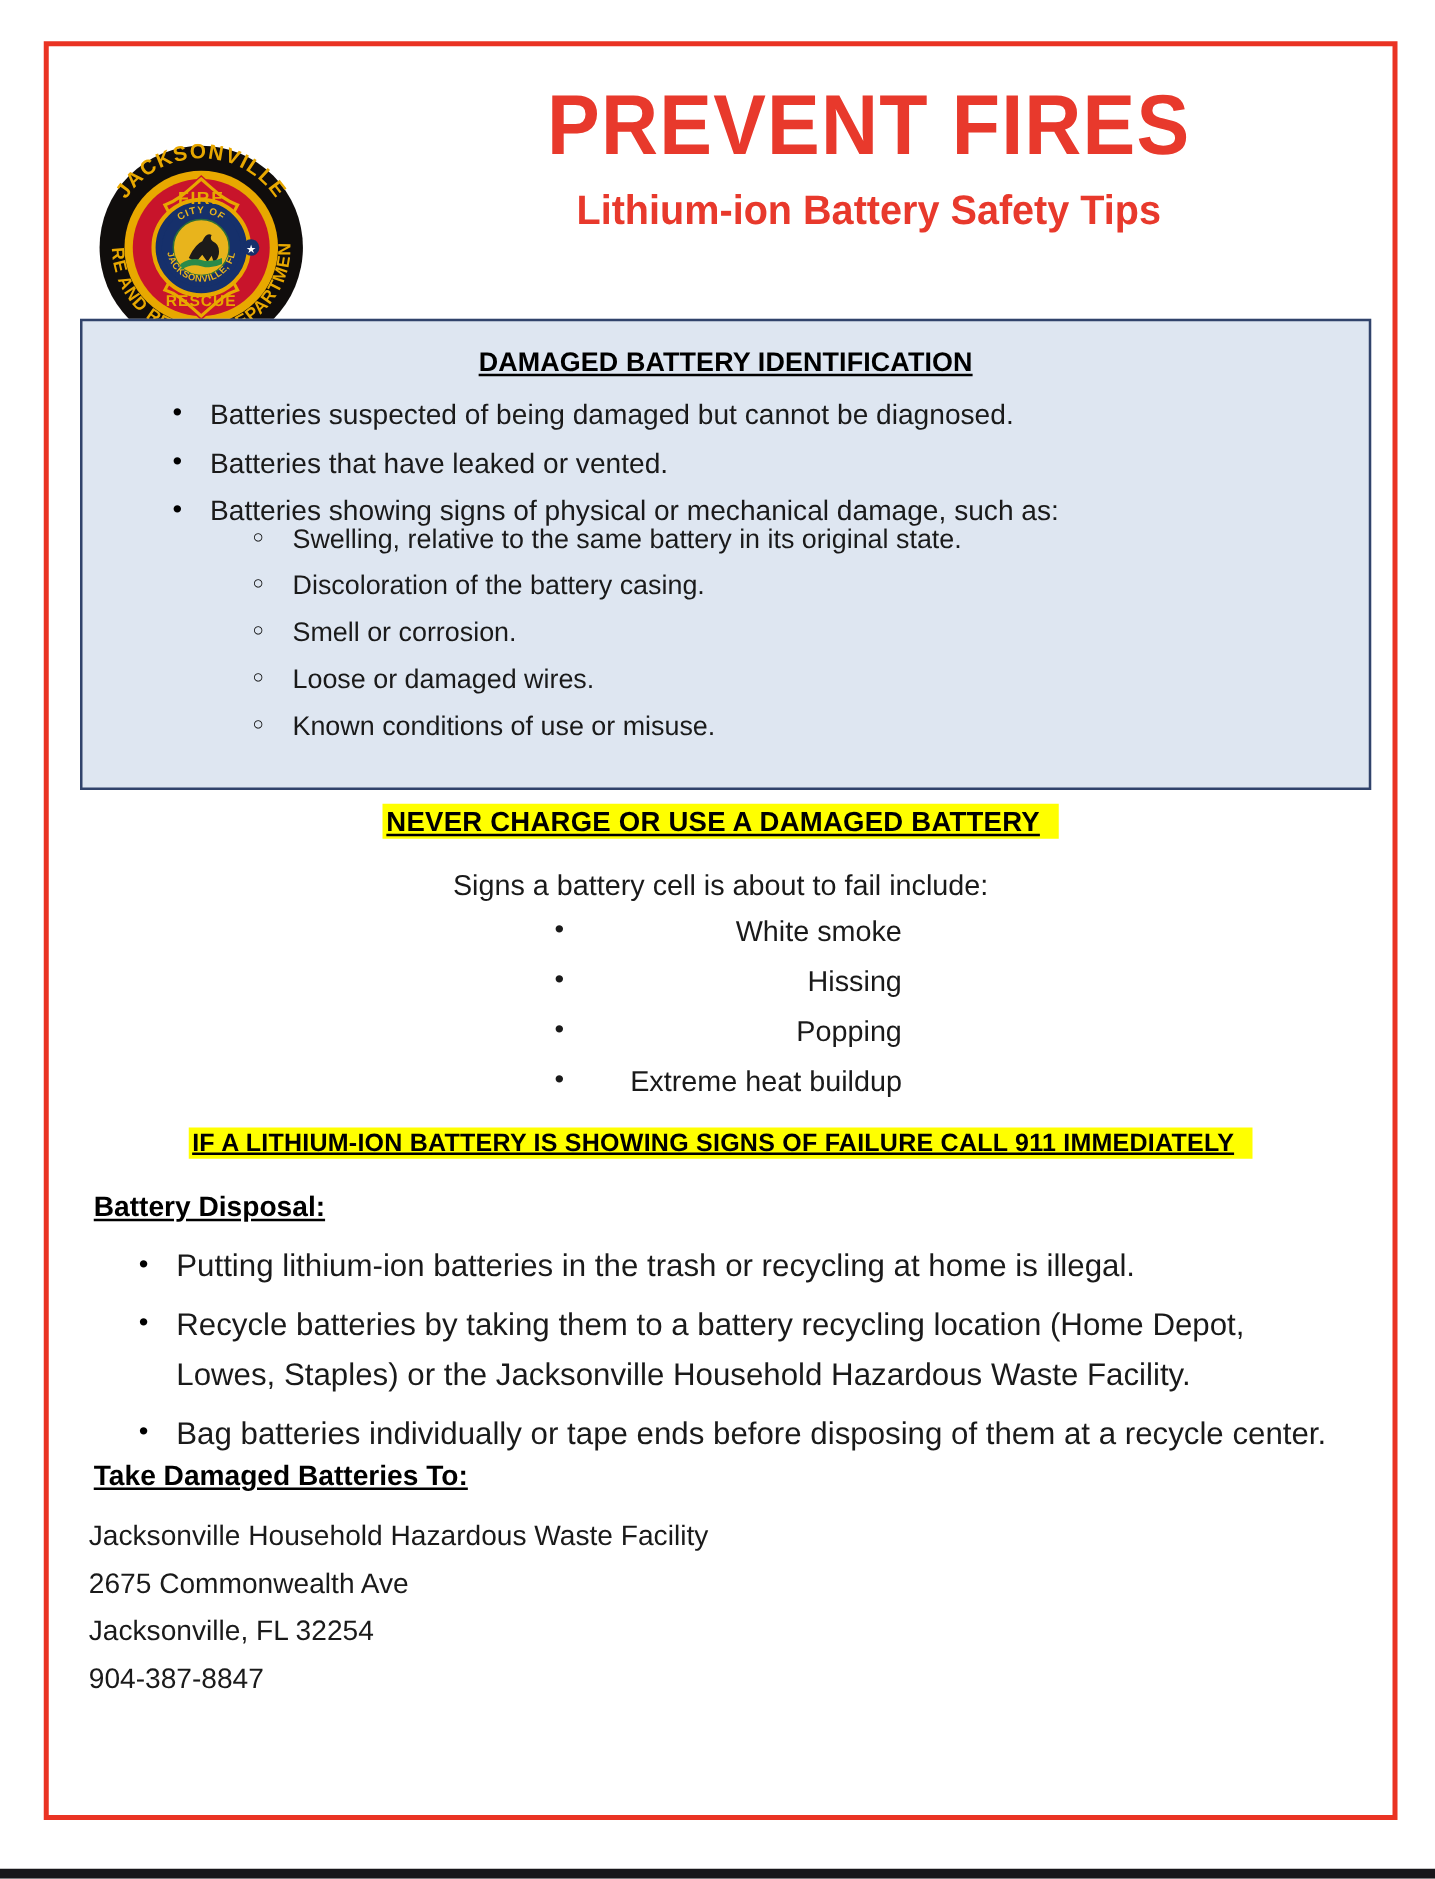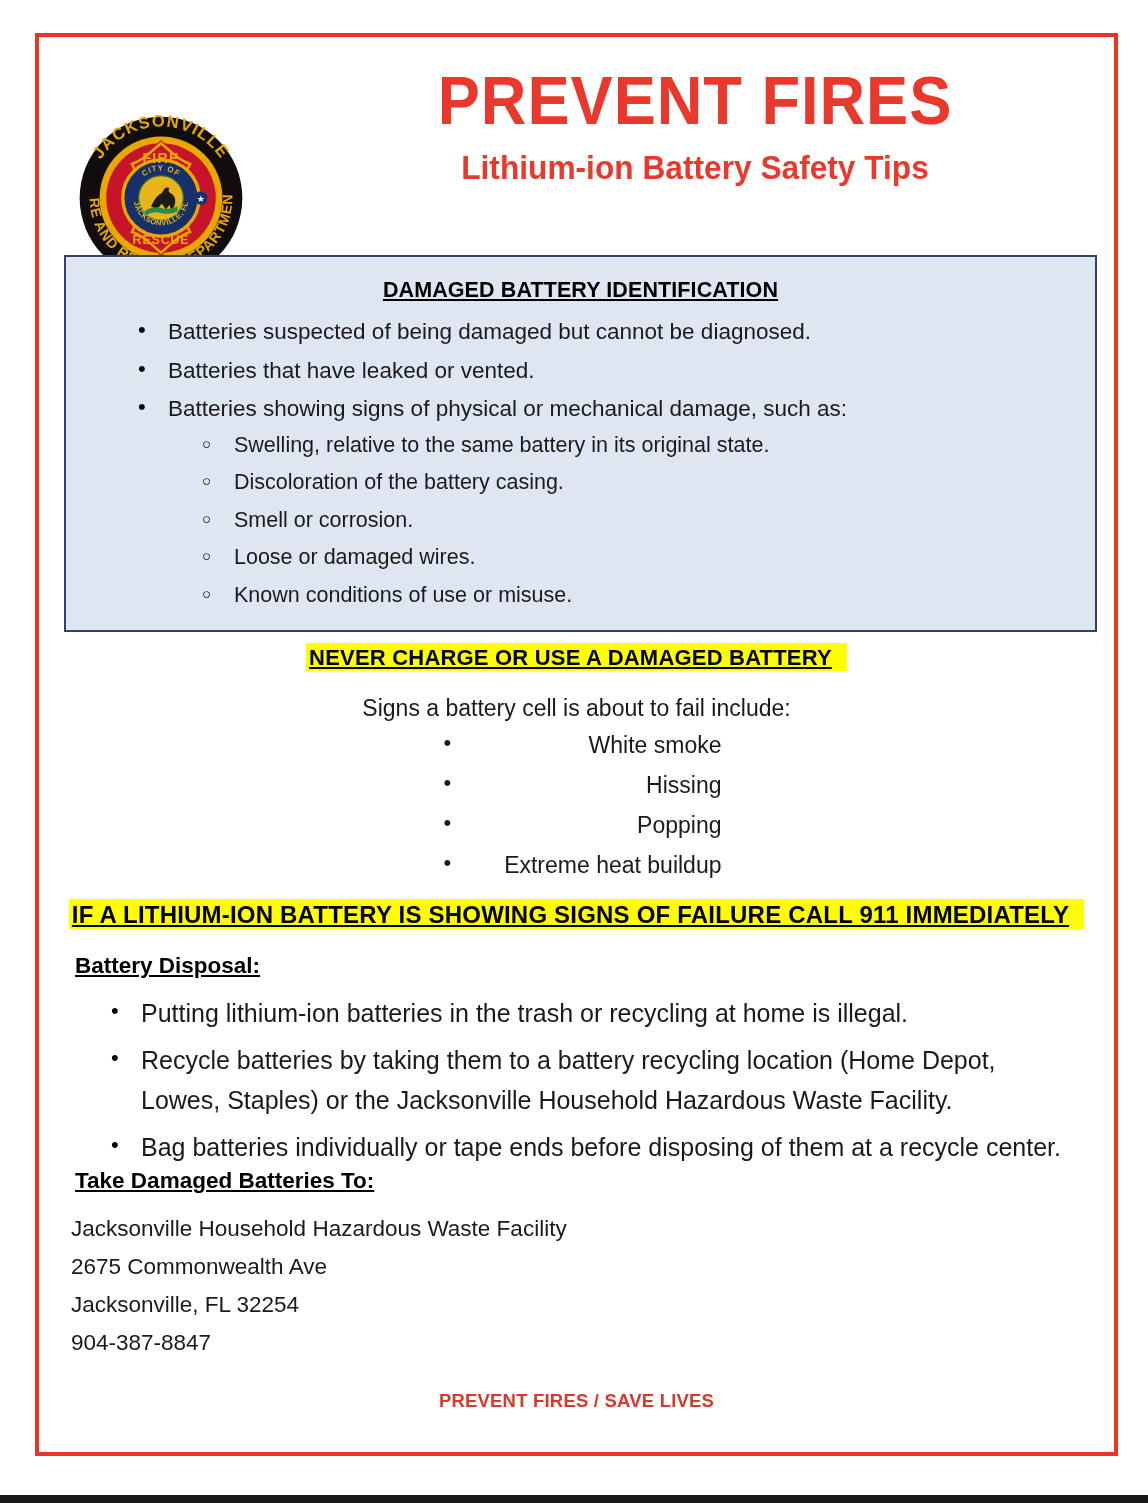--- a/index.html
+++ b/index.html
@@ -124,21 +124,21 @@
   ul.lvl1 > li::before {
     content: "\2022";
     position: absolute;
     left: 0;
     top: -2px;
     font-size: 22px;
     color: #000;
   }
   ul.lvl2 {
     list-style: none;
-    margin: 14px 0 0 0;
+    margin: 0 0 0 0;
     padding: 0 0 0 34px;
   }
   ul.lvl2 > li {
     position: relative;
     font-size: 21.5px;
     color: #1a1a1a;
     line-height: 1.0;
     margin-bottom: 16px;
     padding-left: 32px;
   }
@@ -204,21 +204,21 @@
     content: "\2022";
     position: absolute;
     left: 12px;
     top: -2px;
     font-size: 22px;
   }
   #call911 {
     margin-top: 24px;
   }
   #call911 span.hl {
-    font-size: 24px;
+    font-size: 20px;
   }
 
   
   #disposal {
     position: absolute;
     left: 32px;
     top: 912px;
     width: 1010px;
   }
   .sec-head {
@@ -424,18 +424,17 @@
     </div>
 
     <div id="address-block">
       <div class="sec-head">Take Damaged Batteries To:</div>
       <div class="addr-line">Jacksonville Household Hazardous Waste Facility</div>
       <div class="addr-line">2675 Commonwealth Ave</div>
       <div class="addr-line">Jacksonville, FL 32254</div>
       <div class="addr-line">904-387-8847</div>
     </div>
 
-    <div id="footer-tag">PREVENT FIRES / SAVE LIVES</div>
 
   </div>
 </div>
 
 <div id="bottom-strip"></div>
 
 </body></html>

